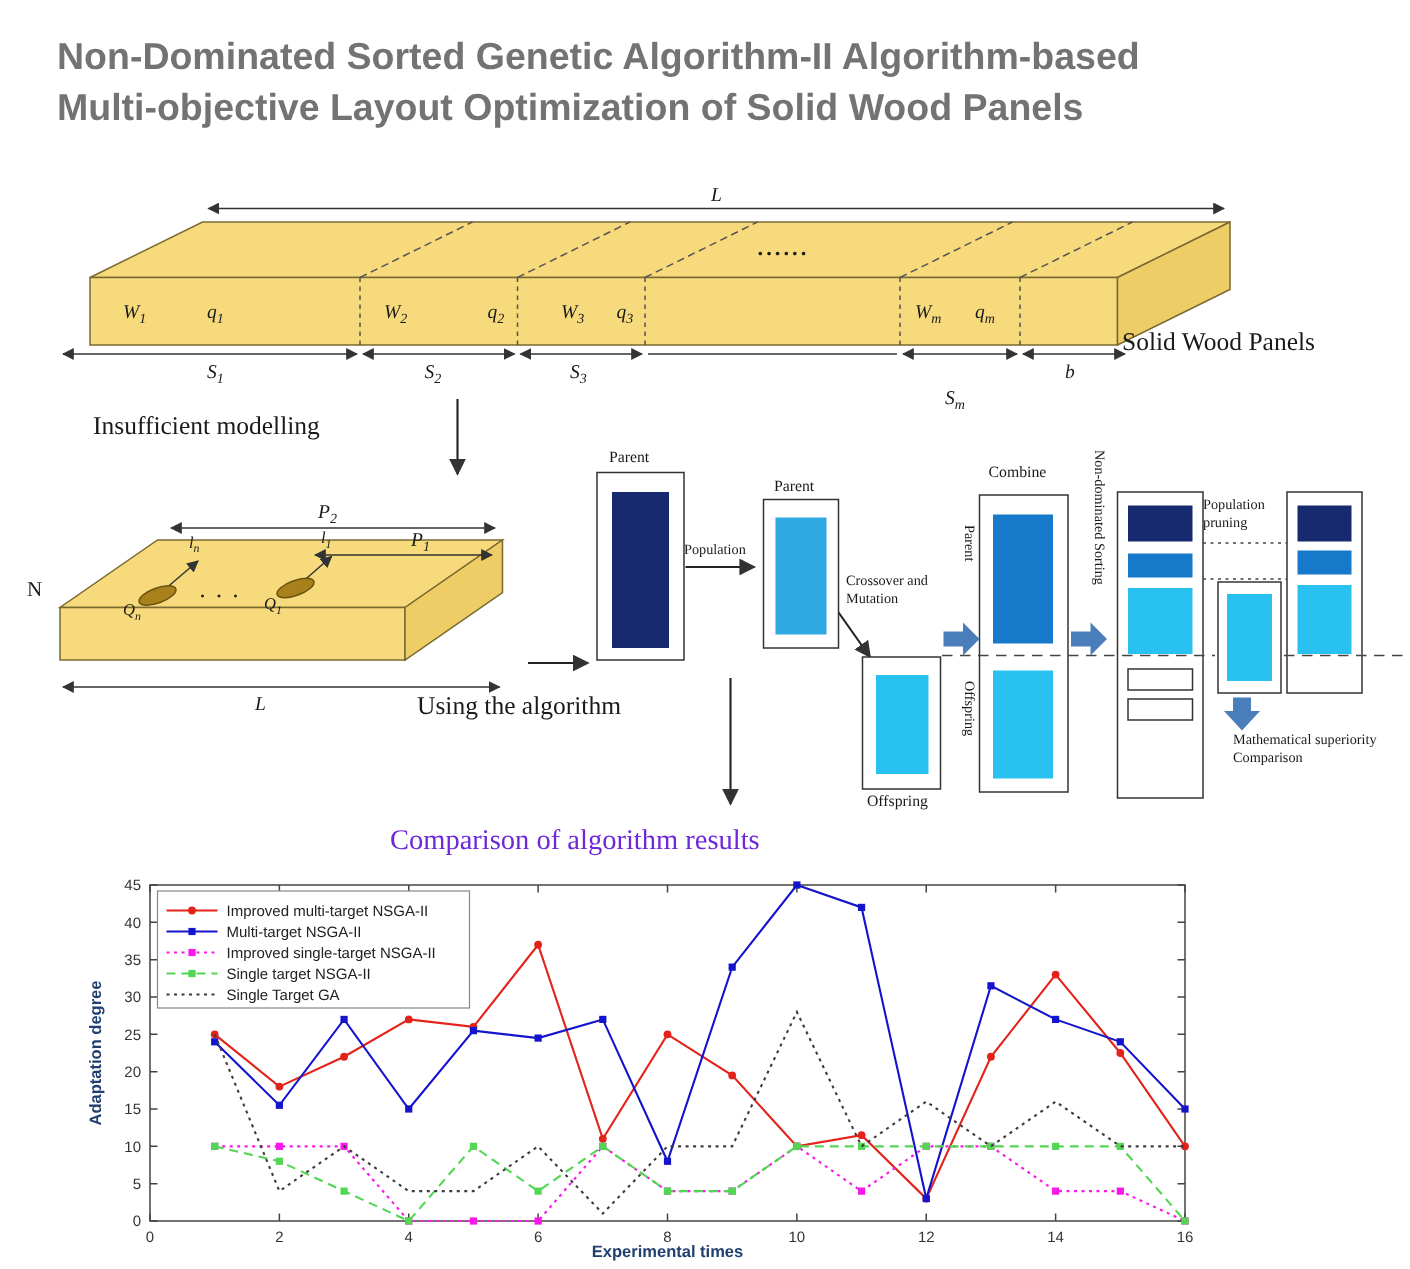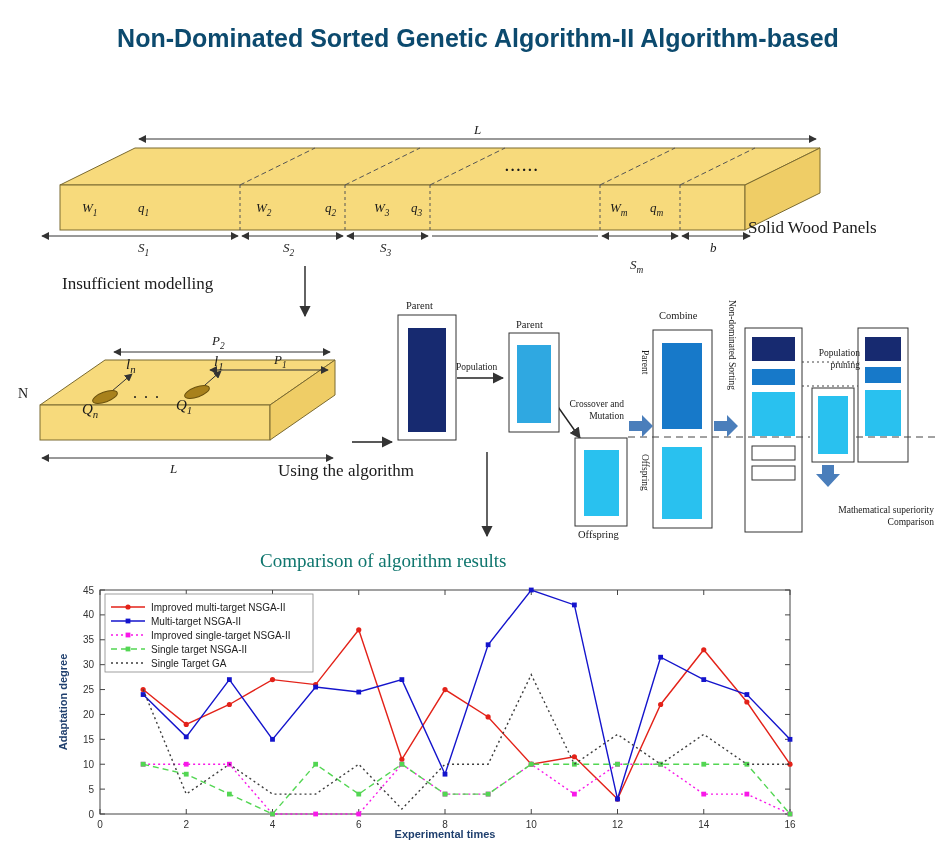--- a/index.html
+++ b/index.html
@@ -1,27 +1,27 @@
 <!DOCTYPE html>
 <html><head>
 <meta charset="utf-8">
 <style>
   html,body{margin:0;padding:0;}
   body{width:940px;height:846px;position:relative;background:#fff;overflow:hidden;
        font-family:"Liberation Serif",serif;color:#111;}
   #title{position:absolute;left:38px;top:22px;width:880px;
          font-family:"Liberation Sans",sans-serif;font-weight:700;font-size:25px;
-         line-height:1.34;color:#0c4a6e;text-align:center;}
+         line-height:1.34;color:#737373;}
   .dlbl{position:absolute;font:italic 13px "Liberation Serif",serif;color:#1a1a1a;white-space:nowrap;}
   .dlbl sub{font-size:0.72em;}
-  .small{font-size:15px;}
+  .small{font-size:11px;}
   .slbl{position:absolute;font:17px "Liberation Serif",serif;color:#1a1a1a;white-space:nowrap;}
-  .seclbl{position:absolute;font:19px "Liberation Serif",serif;color:#0f766e;white-space:nowrap;}
+  .seclbl{position:absolute;font:19px "Liberation Serif",serif;color:#6d28d9;white-space:nowrap;}
   .flbl{position:absolute;font:10.5px "Liberation Serif",serif;color:#1a1a1a;white-space:nowrap;}
-  .ftiny{font-size:9.5px;white-space:normal;text-align:right;line-height:1.25;margin-top:16px;}
+  .ftiny{font-size:9.5px;white-space:normal;text-align:left;line-height:1.25;}
   .vtext{position:absolute;writing-mode:vertical-rl;font:9.5px "Liberation Serif",serif;color:#1a1a1a;}
   .dots{position:absolute;font-weight:700;font-size:15px;letter-spacing:2px;color:#1a1a1a;}
   #diagram-svg{position:absolute;left:0;top:0;z-index:0;}
   .txt{z-index:2;}
   #chart-wrap{position:absolute;left:55px;top:582px;width:770px;height:260px;z-index:1;}
   #chart-wrap text.tick{font:10px "Liberation Sans",sans-serif;fill:#333;}
   #chart-wrap text.axlabel{font:700 11px "Liberation Sans",sans-serif;fill:#1f3f6e;}
   #chart-wrap text.legend{font:10px "Liberation Sans",sans-serif;fill:#222;}
 </style>
 </head>
@@ -124,20 +124,21 @@
 
   <g fill="#4a7ebb">
     <polygon points="629,421 642,421 642,415 653,426 642,437 642,431 629,431"></polygon>
     <polygon points="714,421 727,421 727,415 738,426 727,437 727,431 714,431"></polygon>
     <polygon points="822,465 834,465 834,474 840,474 828,487 816,474 822,474"></polygon>
   </g>
 </svg>
 
 <div id="title" class="txt">
   <div>Non-Dominated Sorted Genetic Algorithm-II Algorithm-based</div>
+  <div>Multi-objective Layout Optimization of Solid Wood Panels</div>
 </div>
 
 <span class="dlbl txt" style="left:474px;top:122px">L</span>
 <span class="dlbl txt" style="left:82px;top:200px"><span>W</span><sub>1</sub></span>
 <span class="dlbl txt" style="left:138px;top:200px"><span>q</span><sub>1</sub></span>
 <span class="dlbl txt" style="left:256px;top:200px"><span>W</span><sub>2</sub></span>
 <span class="dlbl txt" style="left:325px;top:200px"><span>q</span><sub>2</sub></span>
 <span class="dlbl txt" style="left:374px;top:200px"><span>W</span><sub>3</sub></span>
 <span class="dlbl txt" style="left:411px;top:200px"><span>q</span><sub>3</sub></span>
 <span class="dlbl txt" style="left:610px;top:200px"><span>W</span><sub>m</sub></span>

